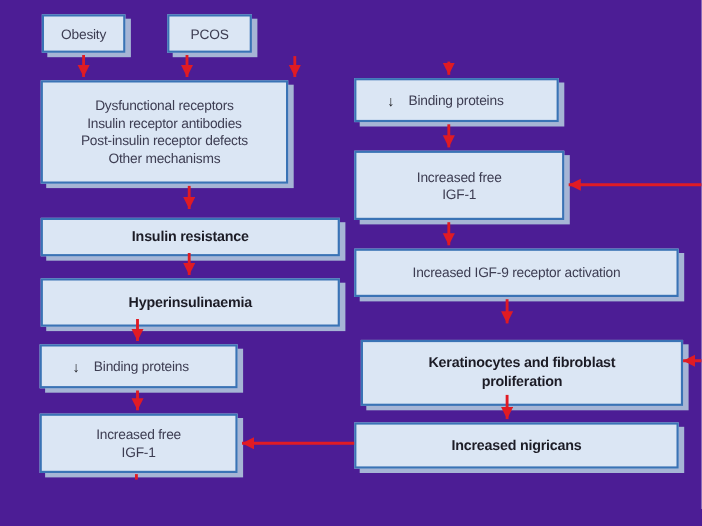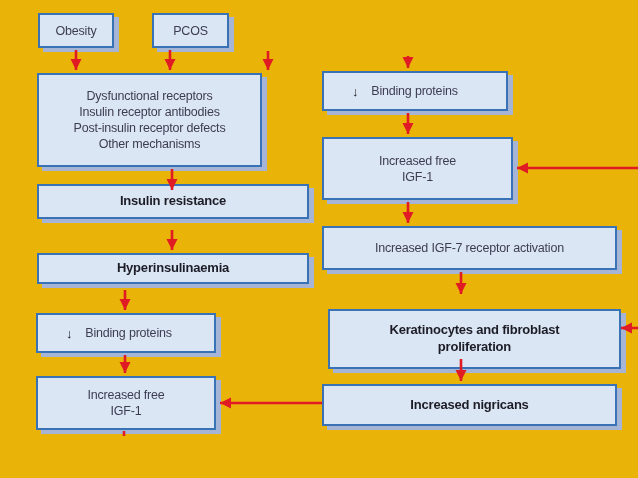--- a/index.html
+++ b/index.html
@@ -1,17 +1,17 @@
 <!DOCTYPE html>
 <html style="--box-fill: #dbe6f4; --box-border: #3a73b5; --box-shadow: #a6b5d5; --arrow: #e01b24; --text-bold: #1c1c26; --text-regular: #3d3d52;"><head>
 <meta charset="utf-8">
 <style>
   html,body{margin:0;padding:0;background:#ffffff;}
   .canvas{
-    position:relative;width:638px;height:478px;background:#eab308;
+    position:relative;width:638px;height:478px;background:#4c1d95;
     font-family:"Liberation Sans",sans-serif;overflow:hidden;
   }
   .node{
     position:absolute;
     background:var(--box-fill,#dbe6f4);
     border:2px solid var(--box-border,#3a73b5);
     box-shadow:5px 4px 0 0 var(--box-shadow,#a6b5d5);
     display:flex;align-items:center;justify-content:center;
     text-align:center;color:var(--text-regular,#3d3d52);
     font-size:12.5px;line-height:1.28;white-space:pre-line;
@@ -32,41 +32,41 @@
   <div class="node" style="left:38px;top:13px;width:76px;height:35px;">Obesity</div>
 
   <div class="node" style="left:132px;top:13px;width:77px;height:35px;margin-left:20px;">PCOS</div>
 
 
   <div class="node" style="left:37px;top:73px;width:225px;height:94px;">Dysfunctional receptors
 Insulin receptor antibodies
 Post-insulin receptor defects
 Other mechanisms</div>
 
-  <div class="node bold" style="left:37px;top:184px;width:272px;height:35px;">Insulin resistance</div>
+  <div class="node bold" style="left:37px;top:198px;width:272px;height:35px;">Insulin resistance</div>
 
-  <div class="node bold" style="left:37px;top:253px;width:272px;height:31px;">Hyperinsulinaemia</div>
+  <div class="node bold" style="left:37px;top:253px;width:272px;height:44px;">Hyperinsulinaemia</div>
 
   <div class="node leftalign" style="left:36px;top:313px;width:180px;height:40px;">
     <span class="sym">↓</span>
     <span>Binding proteins</span>
   </div>
 
   <div class="node" style="left:36px;top:376px;width:180px;height:54px;">Increased free
 IGF-1</div>
 
   <div class="node leftalign" style="left:322px;top:71px;width:186px;height:40px;">
     <span class="sym">↓</span>
     <span>Binding proteins</span>
   </div>
 
   <div class="node" style="left:322px;top:137px;width:191px;height:63px;">Increased free
 IGF-1</div>
 
-  <div class="node" style="left:322px;top:226px;width:295px;height:44px;">Increased IGF-7 receptor activation</div>
+  <div class="node" style="left:322px;top:226px;width:295px;height:44px;">Increased IGF-9 receptor activation</div>
 
   <div class="node bold" style="left:328px;top:297px;width:293px;height:60px;margin-top:12px;">Keratinocytes and fibroblast
 proliferation</div>
 
   <div class="node bold" style="left:322px;top:384px;width:295px;height:42px;">Increased nigricans</div>
 
   <svg class="arrows" viewBox="0 0 638 478">
     <defs>
       <marker id="ah" orient="auto" markerUnits="userSpaceOnUse" markerWidth="14" markerHeight="12" refX="11" refY="5.5">
         <path class="ahead" d="M0,0 L11,5.5 L0,11 Z"></path>

